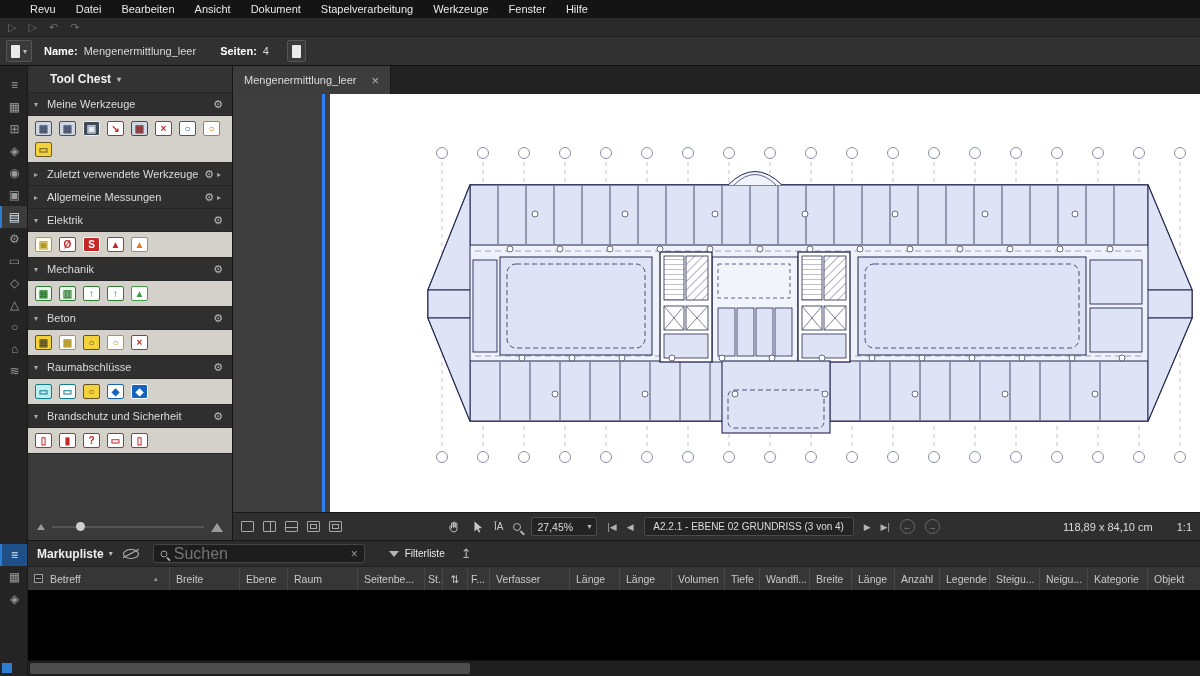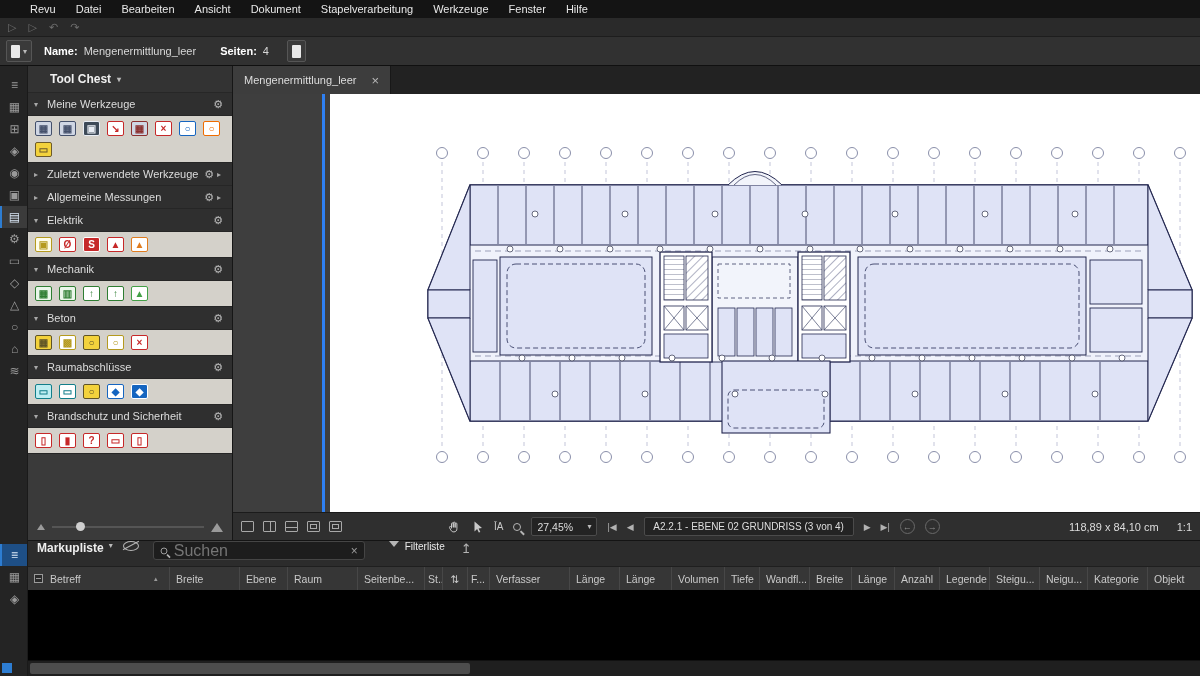--- a/index.html
+++ b/index.html
@@ -61,23 +61,23 @@
   .sb-box.v::after{content:"";position:absolute;left:50%;top:0;bottom:0;width:1px;background:#a8a8a8}
   .sb-box.h::after{content:"";position:absolute;top:50%;left:0;right:0;height:1px;background:#a8a8a8}
   .sb-box.d::after{content:"";position:absolute;inset:2px;border:1px solid #a8a8a8}
   .sb-center{display:flex;align-items:center;gap:10px;margin-left:96px}
   .mag{width:8px;height:8px;border:1.5px solid #b5b5b5;border-radius:50%;position:relative;flex:none}
   .mag::after{content:"";position:absolute;width:5px;height:1.5px;background:#b5b5b5;transform:rotate(45deg);left:6px;top:8px}
   .zoombox{width:66px;height:19px;background:#232323;border:1px solid #4b4b4b;border-radius:2px;display:flex;align-items:center;justify-content:space-between;padding:0 5px;font-size:10.5px;color:#ddd}
   .pagebox{width:210px;height:19px;background:#232323;border:1px solid #4b4b4b;border-radius:2px;display:flex;align-items:center;justify-content:center;gap:8px;font-size:10px;color:#ddd;white-space:nowrap}
   .navg{color:#b2b2b2;font-size:9px;white-space:nowrap}
   .circ{width:15px;height:15px;border:1px solid #696969;border-radius:50%;display:flex;align-items:center;justify-content:center;color:#8f8f8f;font-size:9px;flex:none}
-  .sb-right{margin-left:auto;display:flex;gap:18px;color:#ddd;white-space:nowrap}
-  
-  .mk-header{height:26px;background:#2c2c2c;border-top:1px solid #141414;display:flex;padding-left:9px;color:#eee}
+  .sb-right{margin-left:auto;display:flex;gap:24px;color:#ddd;white-space:nowrap}
+  
+  .mk-header{height:26px;background:#2c2c2c;border-top:1px solid #141414;display:flex;align-items:center;padding-left:9px;color:#eee}
   .mk-title{font-size:12px;font-weight:bold;margin-right:5px}
   .eye{width:16px;height:10px;position:relative;margin-left:10px;flex:none}
   .eye::before{content:"";position:absolute;inset:0;border:1.2px solid #b5b5b5;border-radius:50%}
   .eye::after{content:"";position:absolute;left:-1px;top:4px;width:18px;height:1.4px;background:#b5b5b5;transform:rotate(-28deg)}
   .search{width:212px;height:19px;background:#1d1d1d;border:1px solid #454545;border-radius:3px;display:flex;align-items:center;padding:0 6px;gap:6px;margin-left:14px}
   .search input{flex:1;background:transparent;border:none;outline:none;color:#ccc;font-size:16px;font-family:inherit;min-width:0}
   .search .clr{color:#9a9a9a;font-size:12px}
   .funnel{width:0;height:0;border-left:5px solid transparent;border-right:5px solid transparent;border-top:6px solid #b5b5b5;margin-left:24px}
   .filter-label{font-size:10px;color:#e8e8e8;margin-left:6px}
   .share{color:#b5b5b5;font-size:13px;margin-left:16px}

